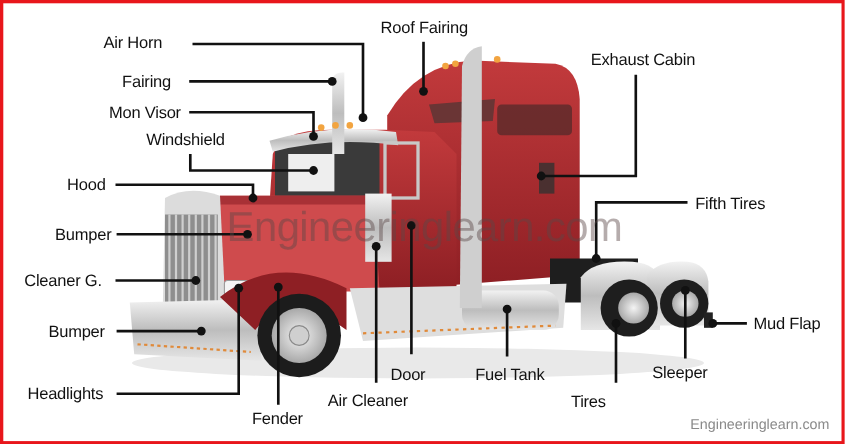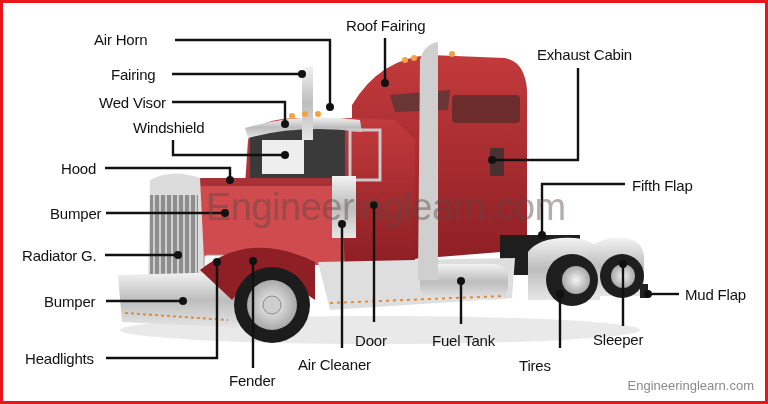--- a/index.html
+++ b/index.html
@@ -160,26 +160,26 @@
     <circle cx="648" cy="294" r="4"></circle>
   </g>
 </svg>
 
 <div class="watermark-big">Engineeringlearn.com</div>
 
 <div class="label" style="left:94px;top:31px">Air Horn</div>
 <div class="label" style="left:346px;top:17px">Roof Fairing</div>
 <div class="label" style="left:537px;top:46px">Exhaust Cabin</div>
 <div class="label" style="left:111px;top:66px">Fairing</div>
-<div class="label" style="left:99px;top:94px">Wed Visor</div>
+<div class="label" style="left:99px;top:94px">Mon Visor</div>
 <div class="label" style="left:133px;top:119px">Windshield</div>
 <div class="label" style="left:61px;top:160px">Hood</div>
-<div class="label" style="left:632px;top:177px">Fifth Flap</div>
+<div class="label" style="left:632px;top:177px">Fifth Tires</div>
 <div class="label" style="left:50px;top:205px">Bumper</div>
-<div class="label" style="left:22px;top:247px">Radiator G.</div>
+<div class="label" style="left:22px;top:247px">Cleaner G.</div>
 <div class="label" style="left:44px;top:293px">Bumper</div>
 <div class="label" style="left:685px;top:286px">Mud Flap</div>
 <div class="label" style="left:355px;top:332px">Door</div>
 <div class="label" style="left:432px;top:332px">Fuel Tank</div>
 <div class="label" style="left:593px;top:331px">Sleeper</div>
 <div class="label" style="left:25px;top:350px">Headlights</div>
 <div class="label" style="left:298px;top:356px">Air Cleaner</div>
 <div class="label" style="left:519px;top:357px">Tires</div>
 <div class="label" style="left:229px;top:372px">Fender</div>
 

